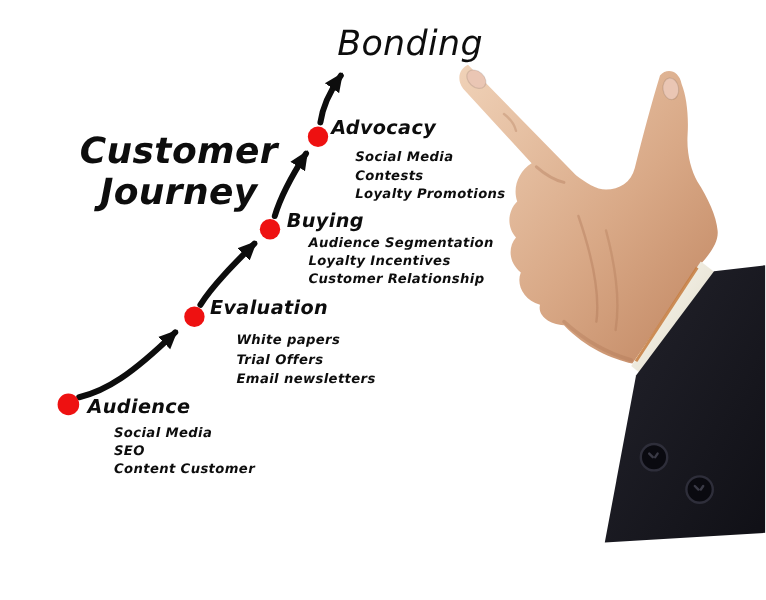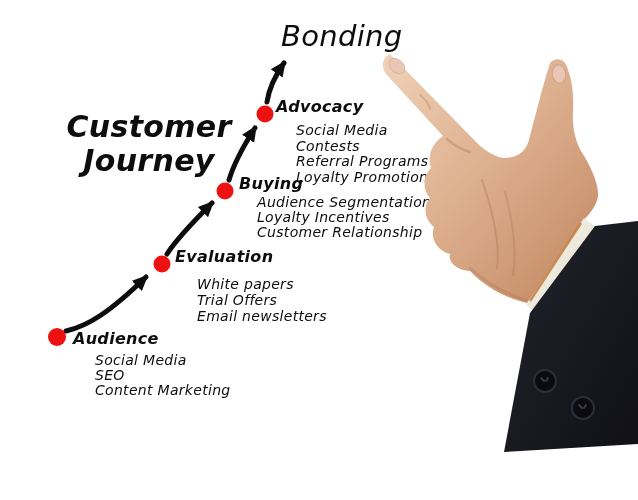--- a/index.html
+++ b/index.html
@@ -13,21 +13,21 @@
   .title{
     left:56px;top:110px;width:186px;text-align:center;
     font-size:30px;line-height:34px;font-weight:bold;
   }
   .stage-label{font-size:16px;font-weight:bold;}
   .bonding-label{left:281px;top:19px;font-size:29px;font-weight:normal;}
   .advocacy-label{left:276px;top:97px;}
   .buying-label{left:239px;top:174px;}
   .evaluation-label{left:175px;top:247px;}
   .discovery-label{left:73px;top:329px;}
-  .items{font-size:14px;font-weight:400;}
+  .items{font-size:11px;font-weight:700;}
   .advocacy-items{left:296px;top:123px;line-height:15.5px;}
   .buying-items{left:257px;top:195px;line-height:15px;}
   .evaluation-items{left:197px;top:276px;line-height:16px;}
   .discovery-items{left:95px;top:353px;line-height:15px;}
   svg.overlay{position:absolute;left:0;top:0;z-index:2;pointer-events:none;}
   .textlayer{position:absolute;inset:0;z-index:1;}
   .arrow{stroke:var(--ink,#0d0d0d);fill:none;stroke-width:5;stroke-linecap:round;}
   .ah{fill:var(--ink,#0d0d0d);}
   .dot{fill:var(--dot,#ee1111);}
   .s-hi{stop-color:var(--skin-hi,#f0d2b8);}
@@ -57,21 +57,20 @@
       <div>Customer</div>
       <div>Journey</div>
     </div>
 
     <div class="txt bonding-label">Bonding</div>
 
     <div class="txt stage-label advocacy-label">Advocacy</div>
     <div class="txt items advocacy-items">
       <div>Social Media</div>
       <div>Contests</div>
-      <div>Referral Programs</div>
       <div>Loyalty Promotions</div>
     </div>
 
     <div class="txt stage-label buying-label">Buying</div>
     <div class="txt items buying-items">
       <div>Audience Segmentation</div>
       <div>Loyalty Incentives</div>
       <div>Customer Relationship</div>
     </div>
 
@@ -79,21 +78,21 @@
     <div class="txt items evaluation-items">
       <div>White papers</div>
       <div>Trial Offers</div>
       <div>Email newsletters</div>
     </div>
 
     <div class="txt stage-label discovery-label">Audience</div>
     <div class="txt items discovery-items">
       <div>Social Media</div>
       <div>SEO</div>
-      <div>Content Marketing</div>
+      <div>Content Customer</div>
     </div>
   </div>
 
   <svg class="overlay" width="638" height="500" viewBox="0 0 638 500">
     <defs>
       <marker id="ah" viewBox="0 0 10 10" refX="8" refY="5" markerWidth="3.2" markerHeight="3.2" orient="auto">
         <path class="ah" d="M0,0.5 L10,5 L0,9.5 Z"></path>
       </marker>
       <linearGradient id="skinGrad" x1="0" y1="0" x2="1" y2="1">
         <stop offset="0" class="s-hi"></stop>

